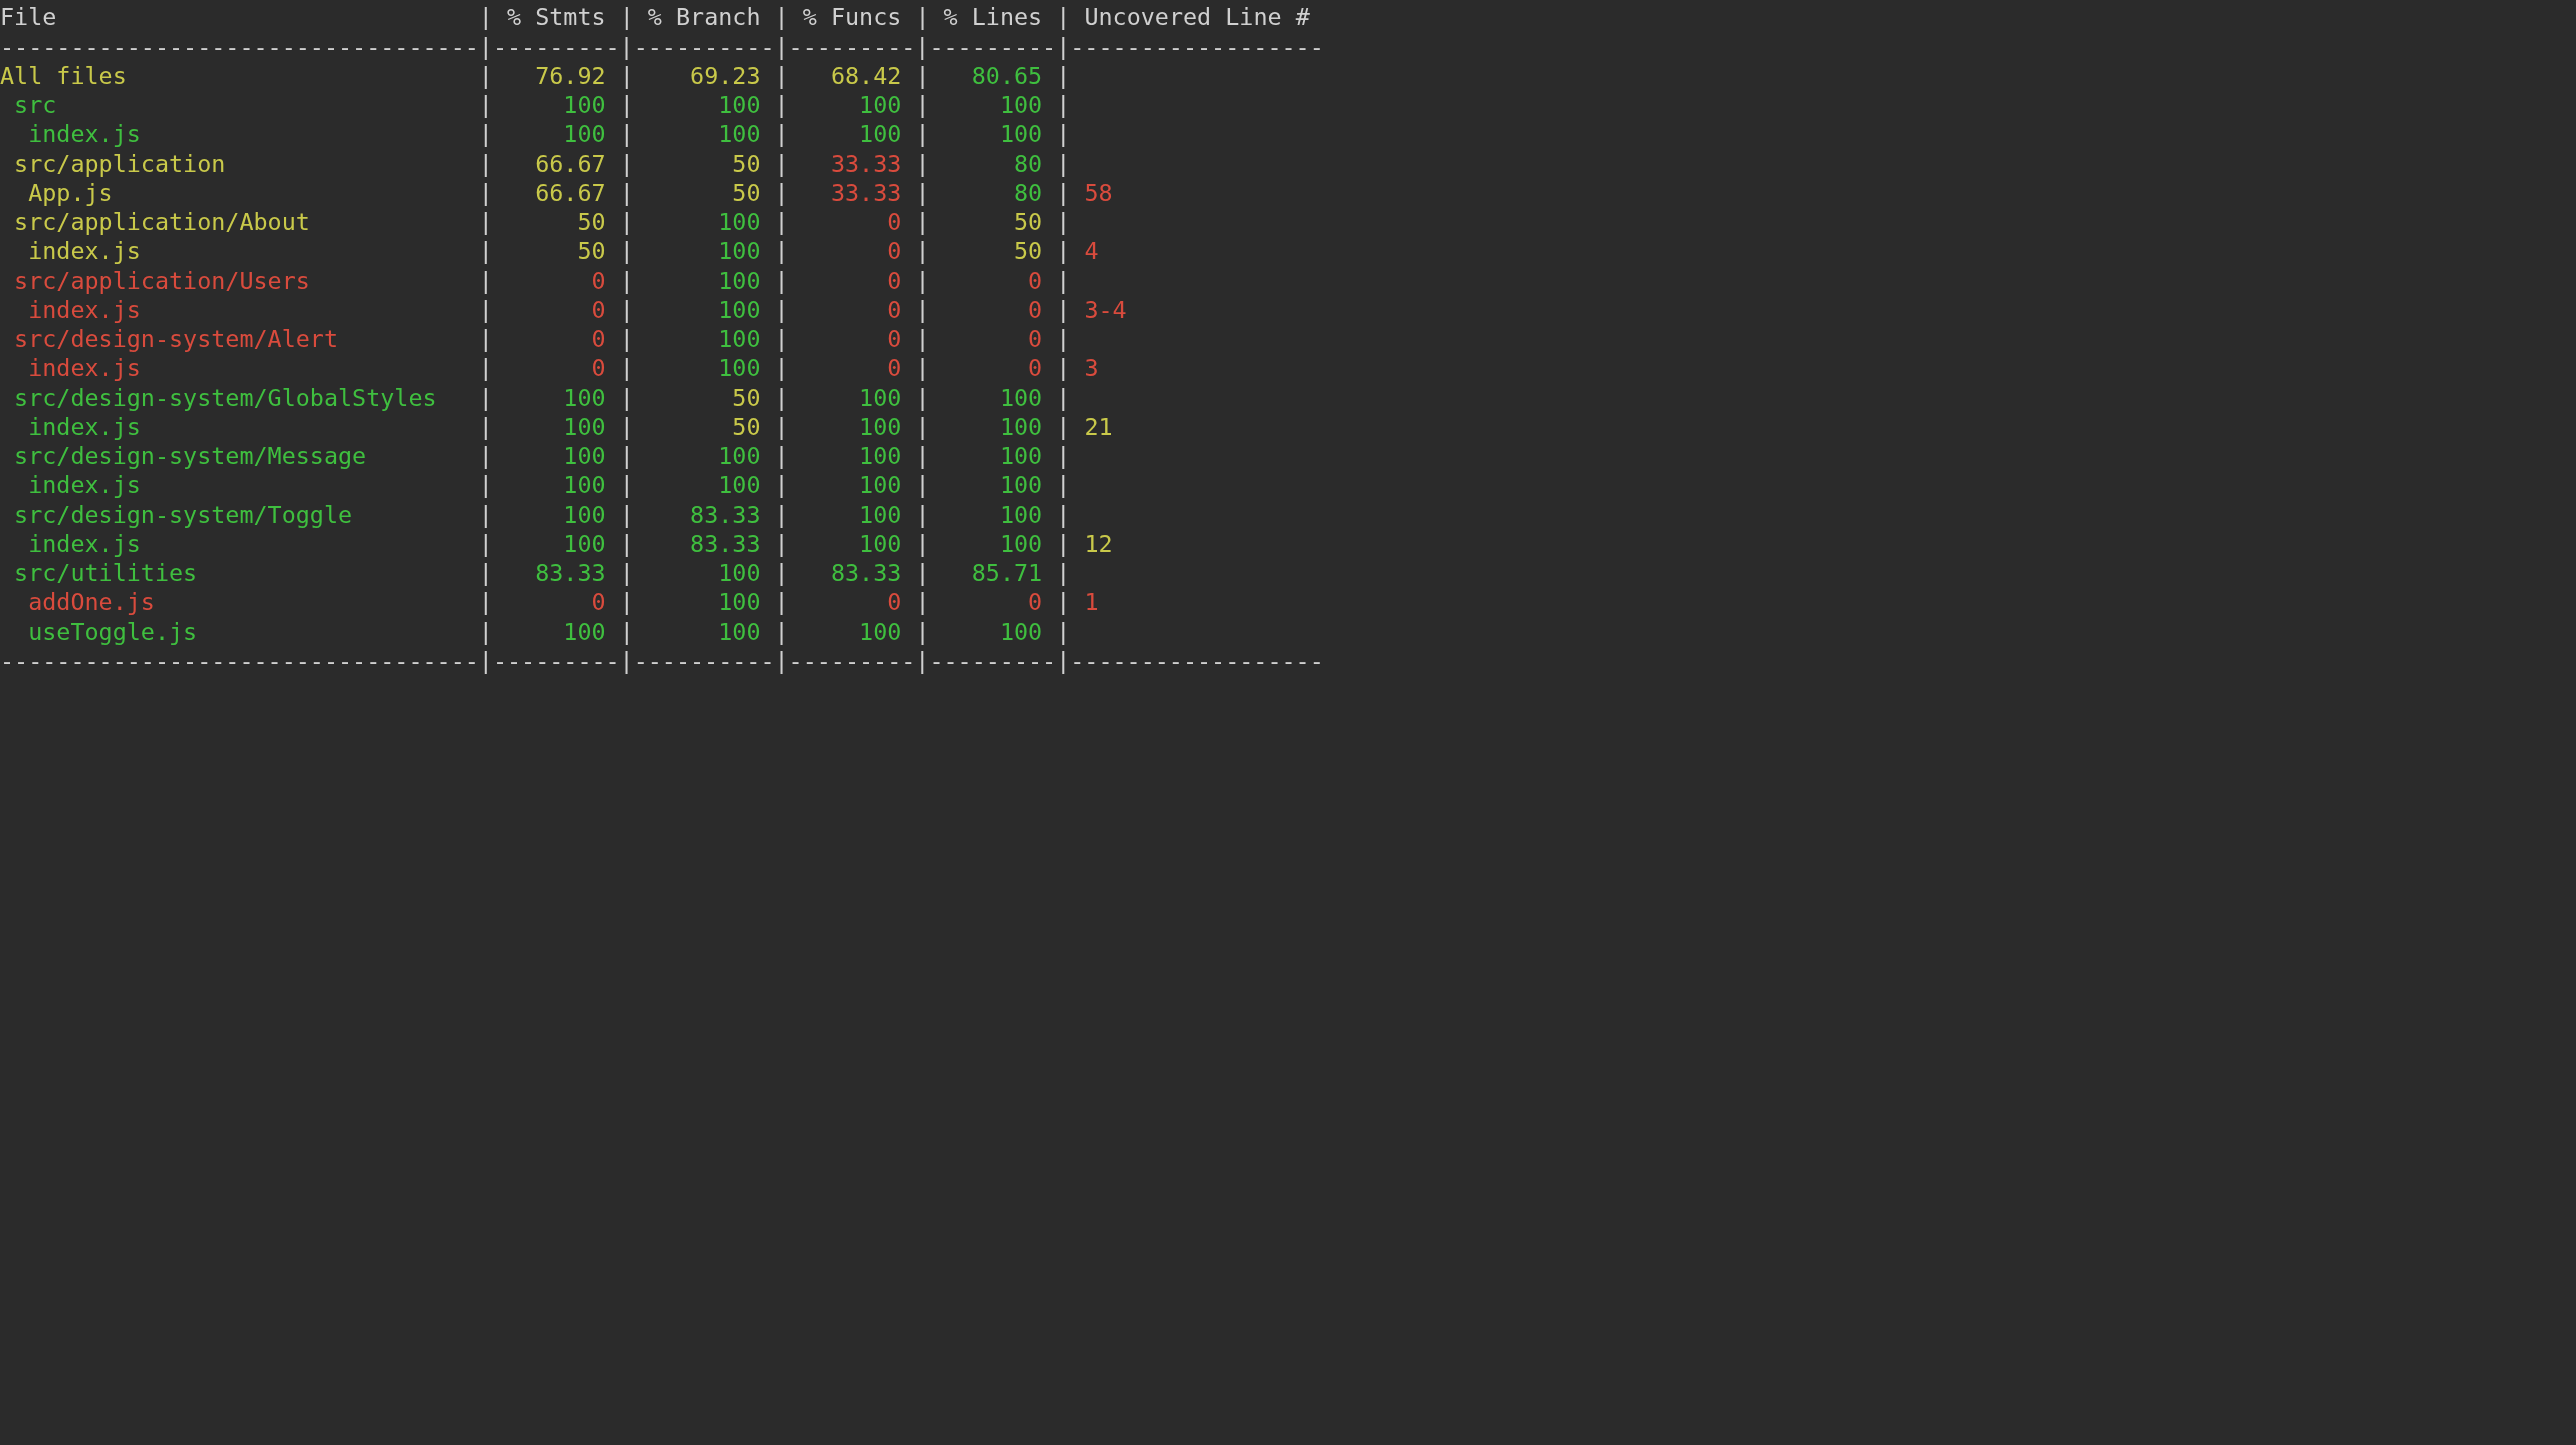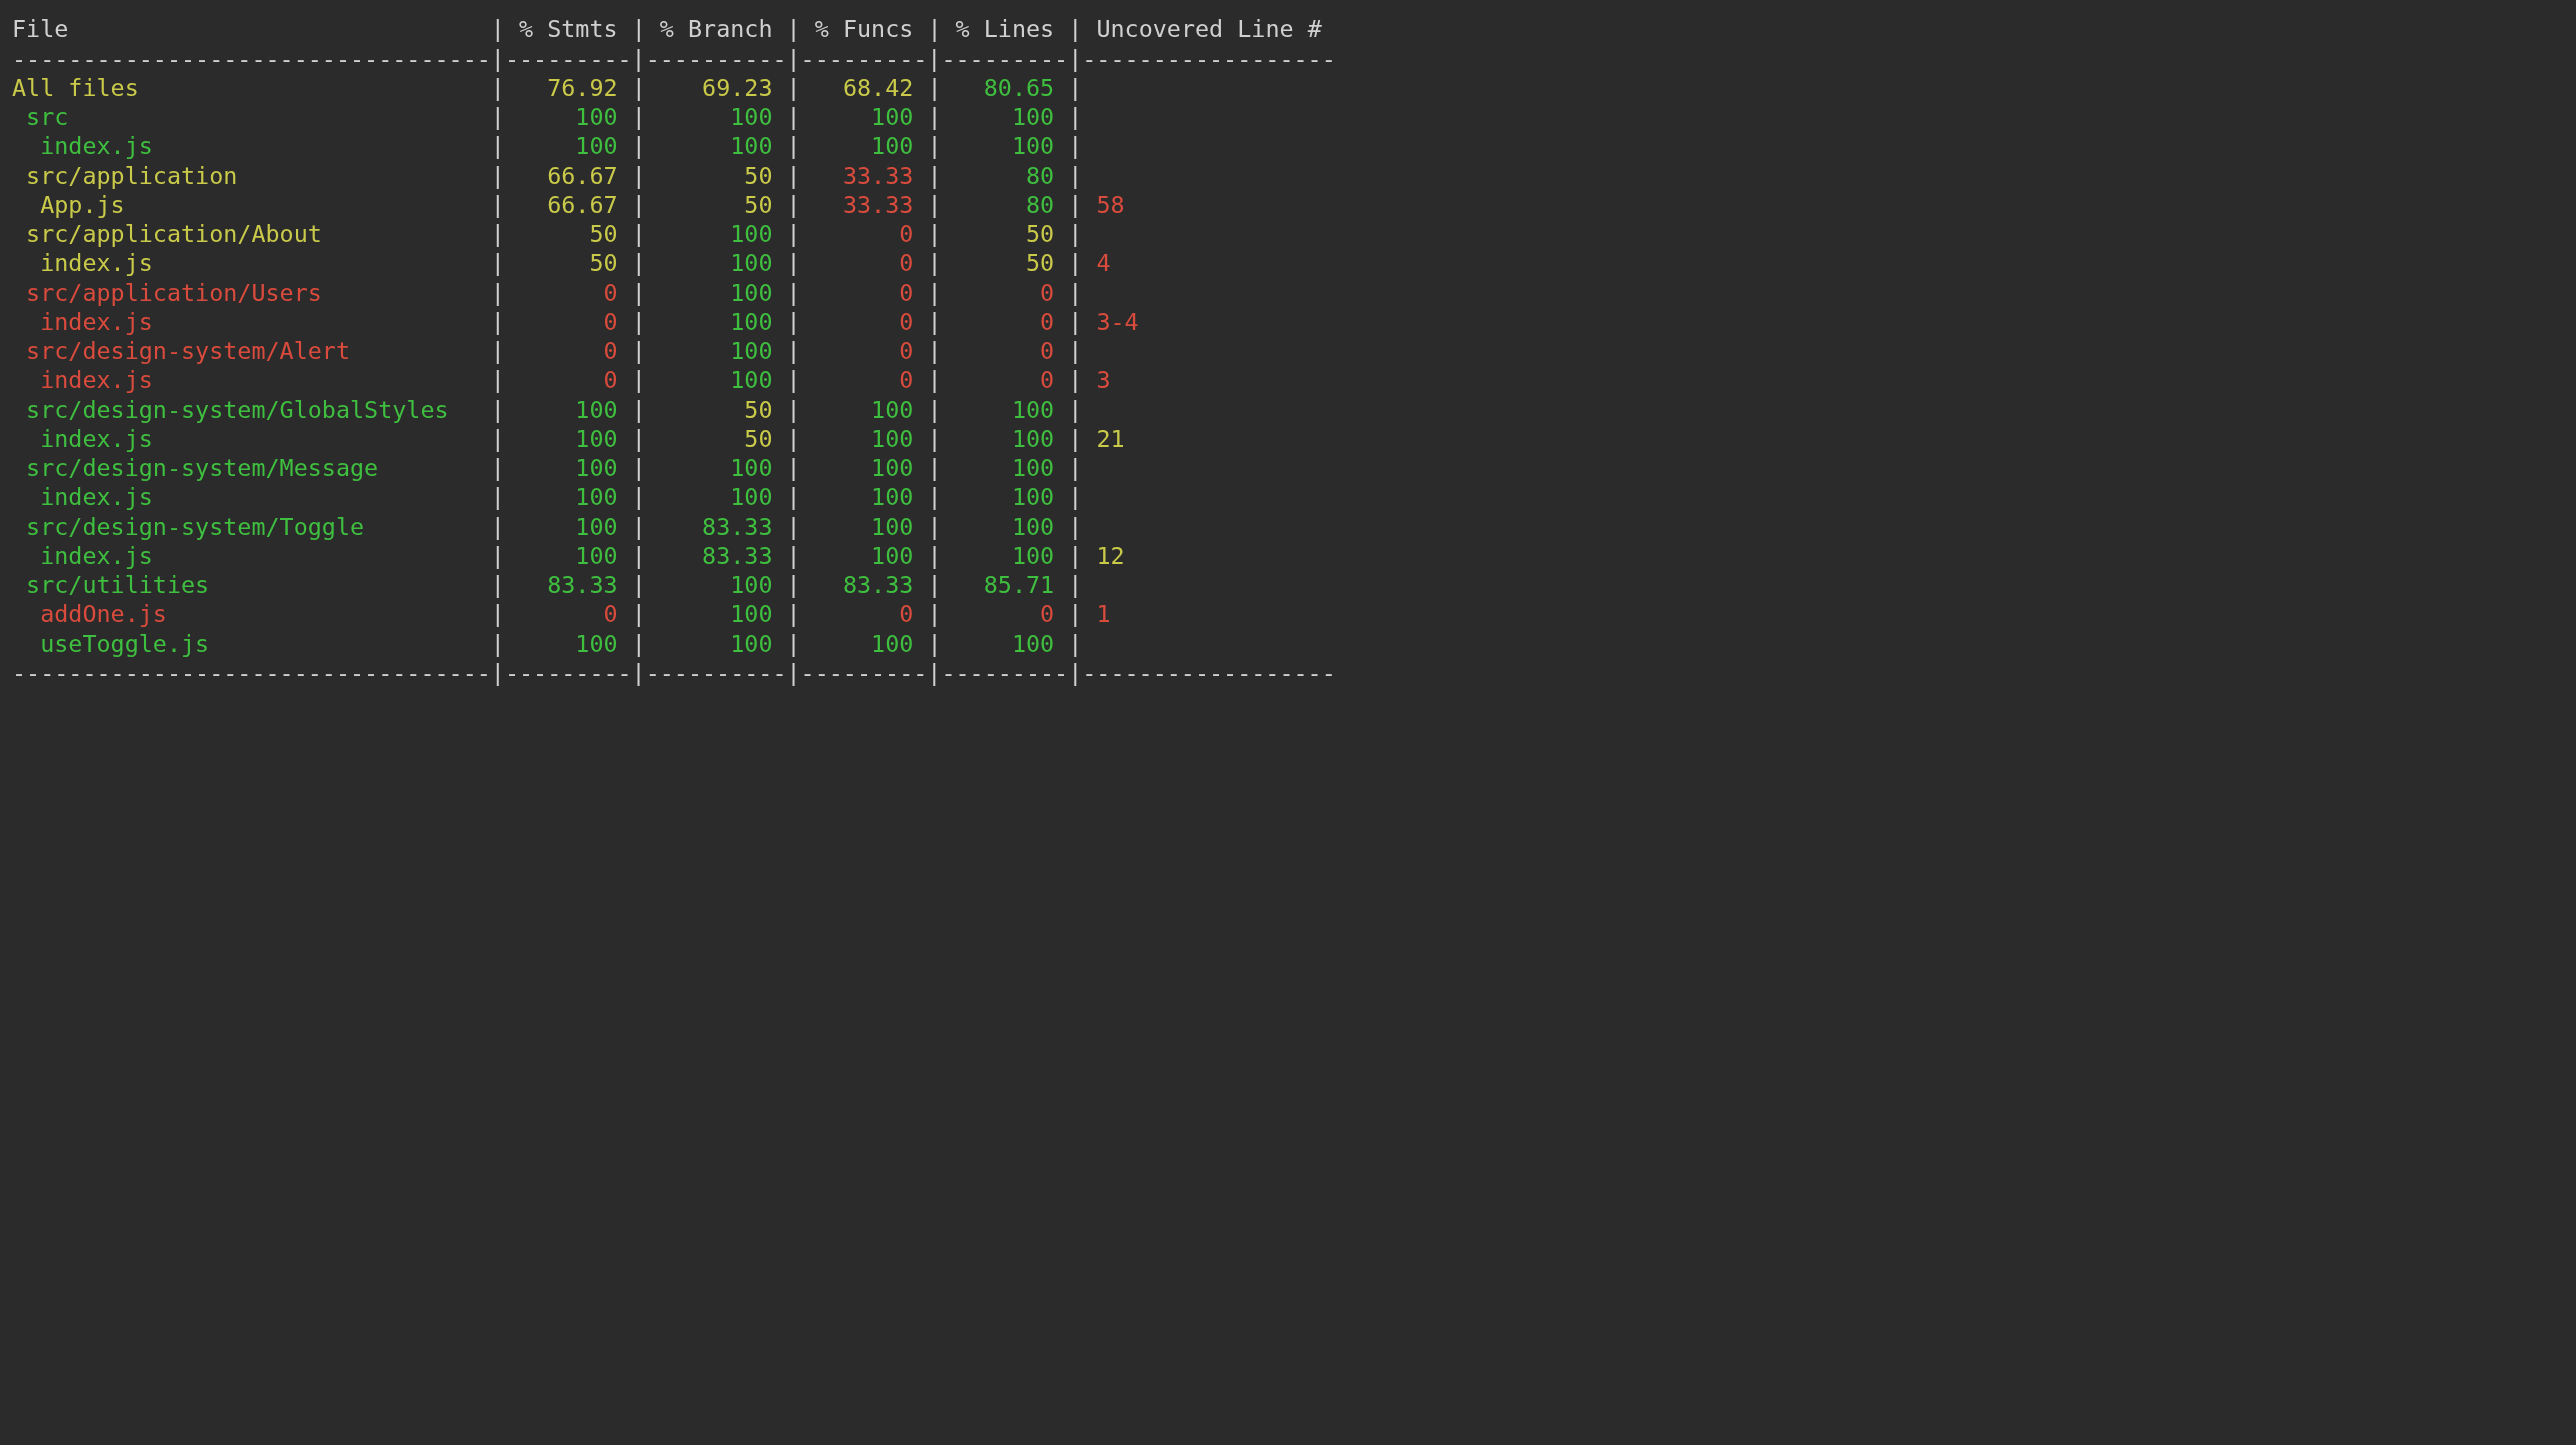--- a/index.html
+++ b/index.html
@@ -6,21 +6,21 @@
     margin: 0;
     padding: 0;
     background: #2b2b2b;
     color: #cccccc;
     font-family: "Menlo", "Consolas", "Liberation Mono", monospace;
     font-size: 23.4px;
     line-height: 1.25;
     overflow-x: hidden;
   }
   pre {
-    margin: 12px;
+    margin: 0;
     padding: 3.3px 0 3.3px 0;
     white-space: pre;
   }
   .w  { color: #d0d0d0; }
   .y  { color: #c9c94a; }
   .g  { color: #3fbf3f; }
   .r  { color: #d94b3d; }
 </style>
 </head>
 <body>

